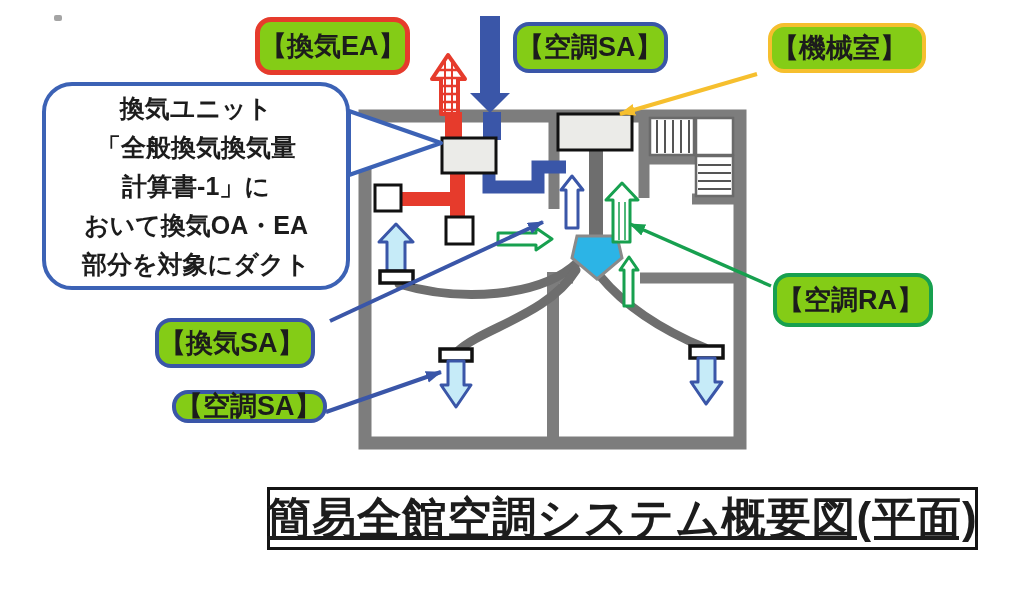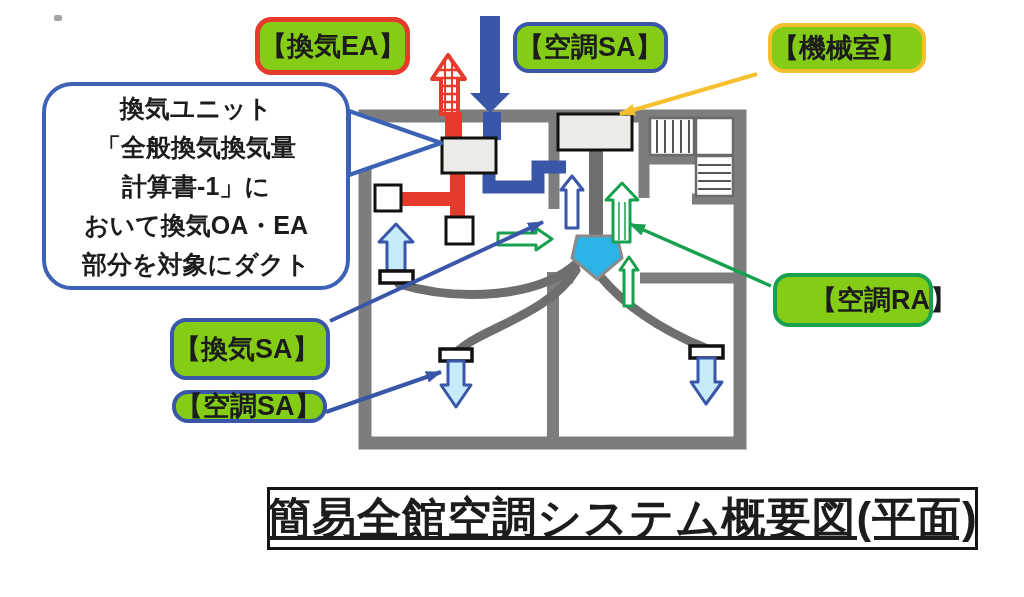--- a/index.html
+++ b/index.html
@@ -183,29 +183,29 @@
   </div>
 
   <div class="label-box border-blue" style="left:513px;top:22px;width:155px;height:51px;">
     <span>【空調SA】</span>
   </div>
 
   <div class="label-box border-yellow" style="left:740px;top:23px;width:158px;height:50px;">
     <span>【機械室】</span>
   </div>
 
-  <div class="label-box border-blue" style="left:170px;top:318px;width:160px;height:62px;">
+  <div class="label-box border-blue" style="left:155px;top:318px;width:160px;height:50px;">
     <span>【換気SA】</span>
   </div>
 
   <div class="label-box border-blue" style="left:172px;top:390px;width:155px;height:33px;">
     <span>【空調SA】</span>
   </div>
 
-  <div class="label-box border-green" style="left:773px;top:273px;width:160px;height:54px;padding-left:33px;">
+  <div class="label-box border-green" style="left:773px;top:273px;width:160px;height:54px;">
     <span>【空調RA】</span>
   </div>
 
   <div id="speech-bubble">
     <span>換気ユニット
 「全般換気換気量
 計算書-1」に
 おいて換気OA・EA
 部分を対象にダクト</span>
   </div>

